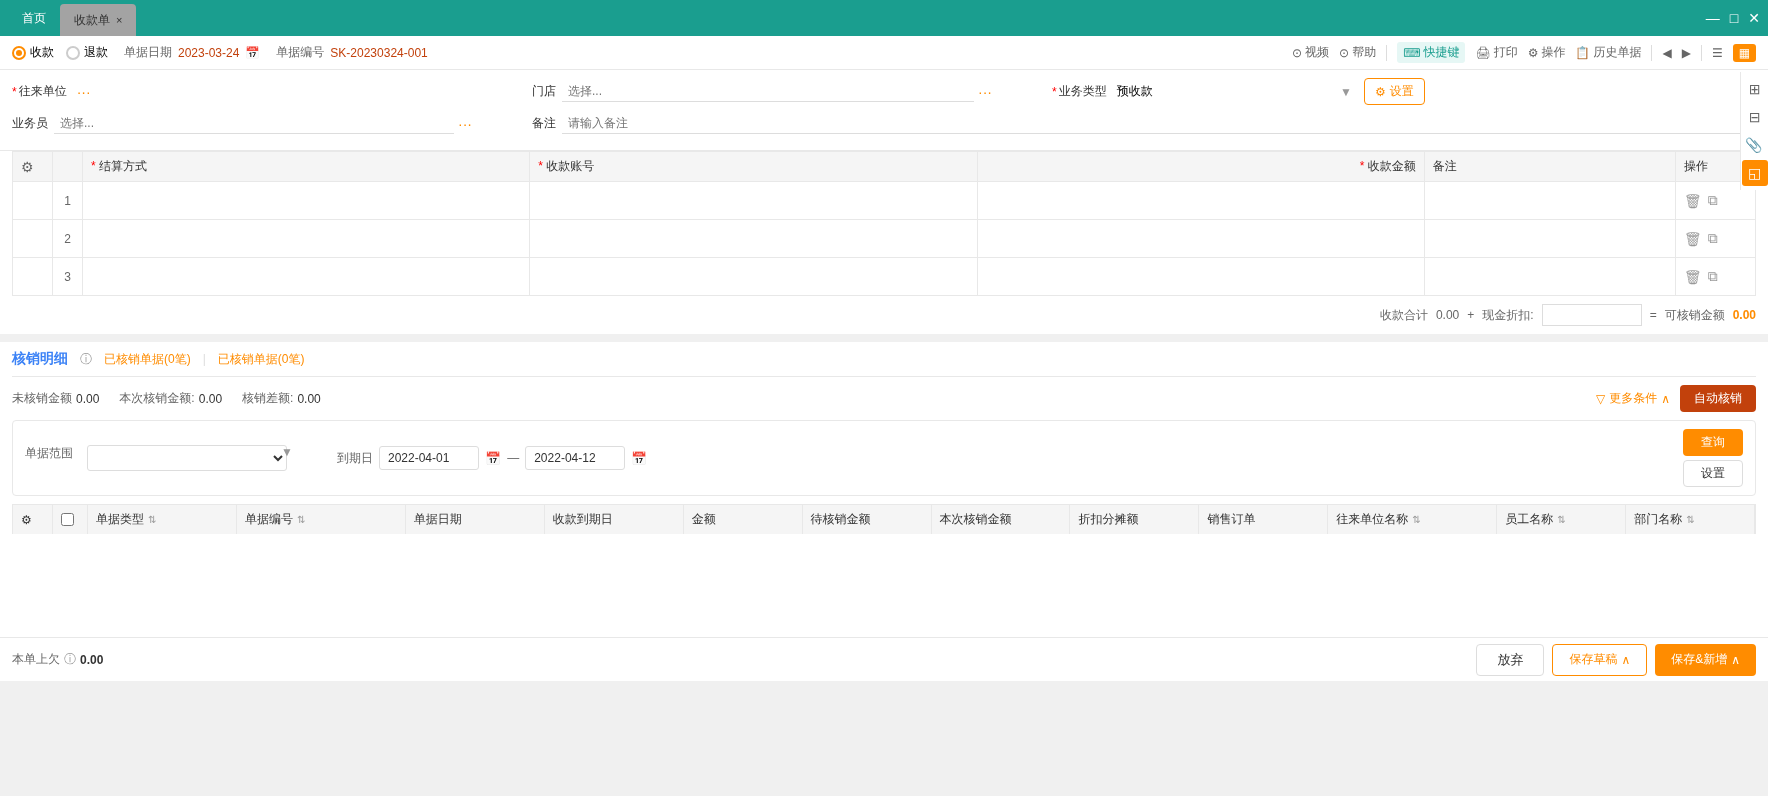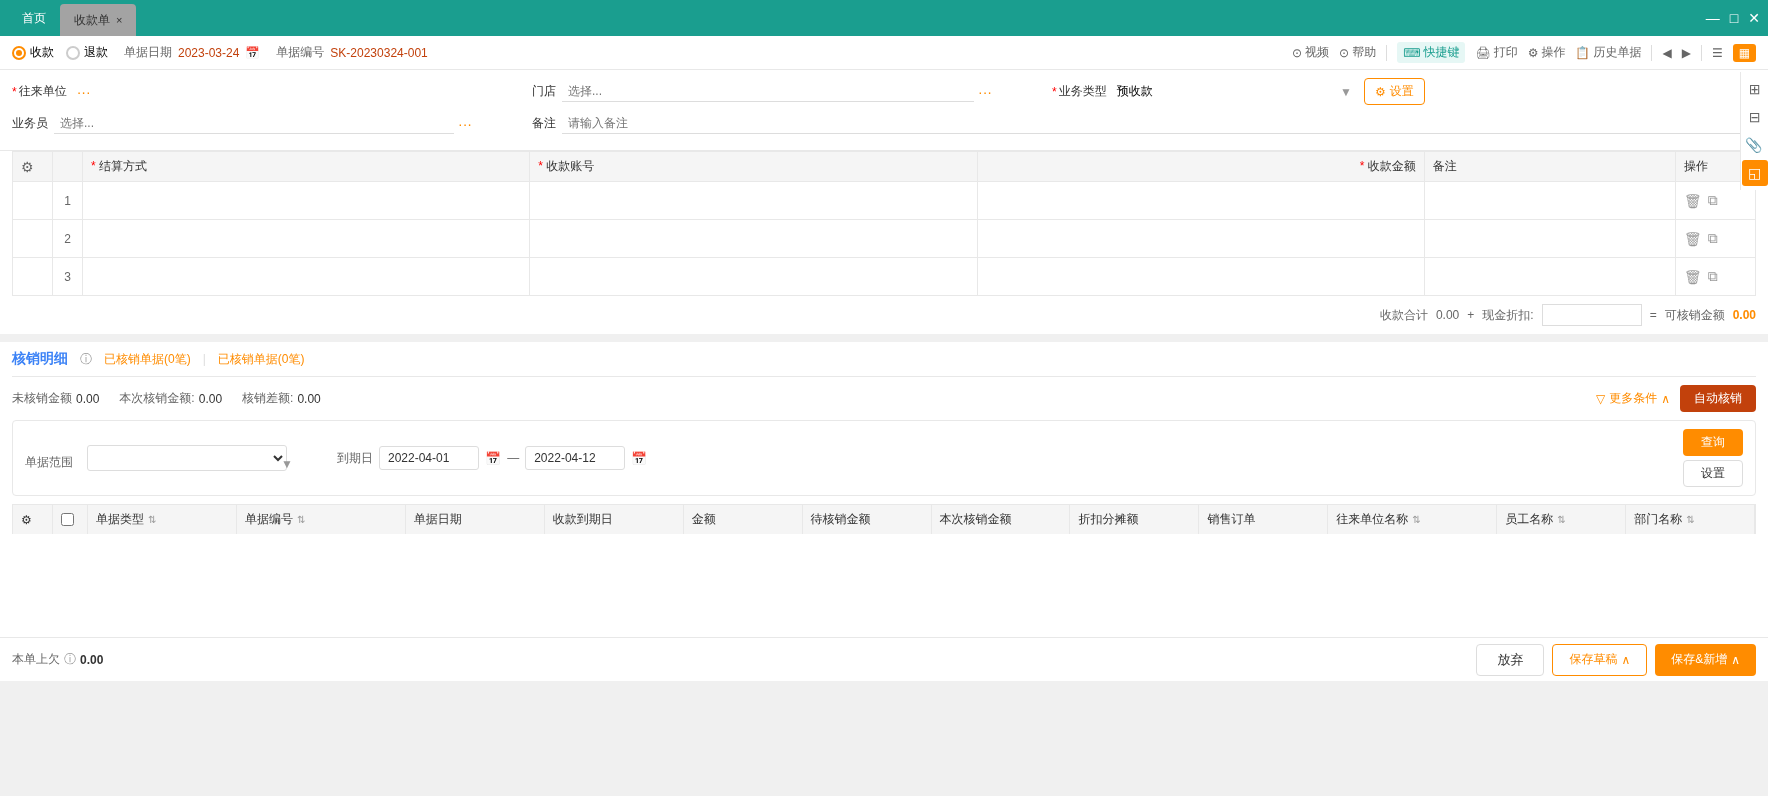--- a/index.html
+++ b/index.html
@@ -114,21 +114,21 @@
     
     .date-filter-row {
       display: flex; align-items: center; gap: 12px; padding: 6px 0; border: 1px solid #e8e8e8; border-radius: 4px; padding: 8px 12px; margin-bottom: 8px;
     }
     .date-field { display: flex; align-items: center; gap: 6px; }
     .date-input {
       border: 1px solid #ddd; padding: 4px 8px; border-radius: 3px; color: #333; font-size: 12px; width: 100px;
     }
     .date-separator { color: #666; }
     .single-range-select {
-      display: flex; align-items: flex-end; gap: 14px; flex: 0 0 300px;
+      display: flex; align-items: flex-start; gap: 14px; flex: 0 0 300px;
     }
     .range-select-input {
       border: 1px solid #ddd; border-radius: 3px; padding: 4px 8px; font-size: 12px; color: #333; width: 200px; background: #fff;
     }
     .query-btn {
       background: #ff8c00; color: #fff; border: none; border-radius: 4px; padding: 5px 18px; cursor: pointer; font-size: 12px; margin-left: auto;
     }
     .settings-small-btn {
       background: #fff; border: 1px solid #ddd; color: #333; border-radius: 4px; padding: 4px 14px; cursor: pointer; font-size: 12px;
     }

